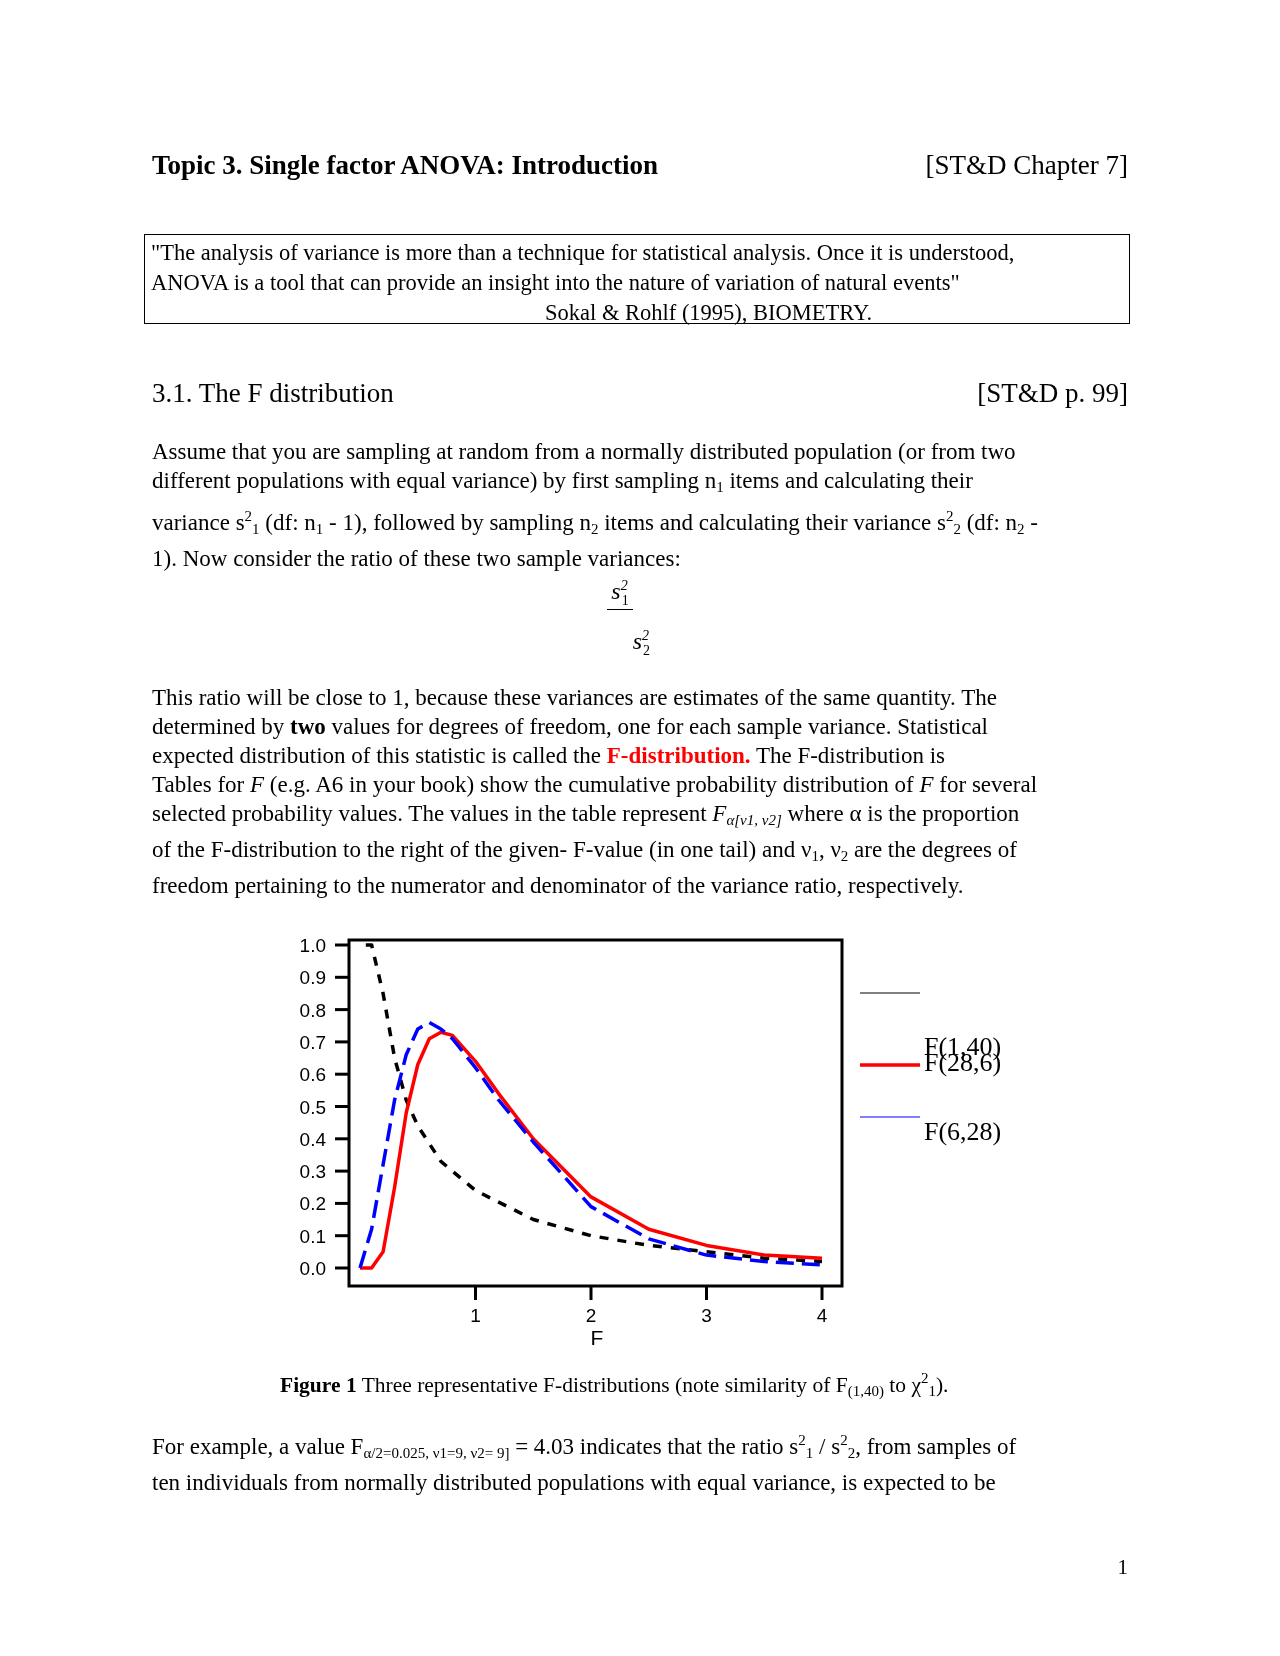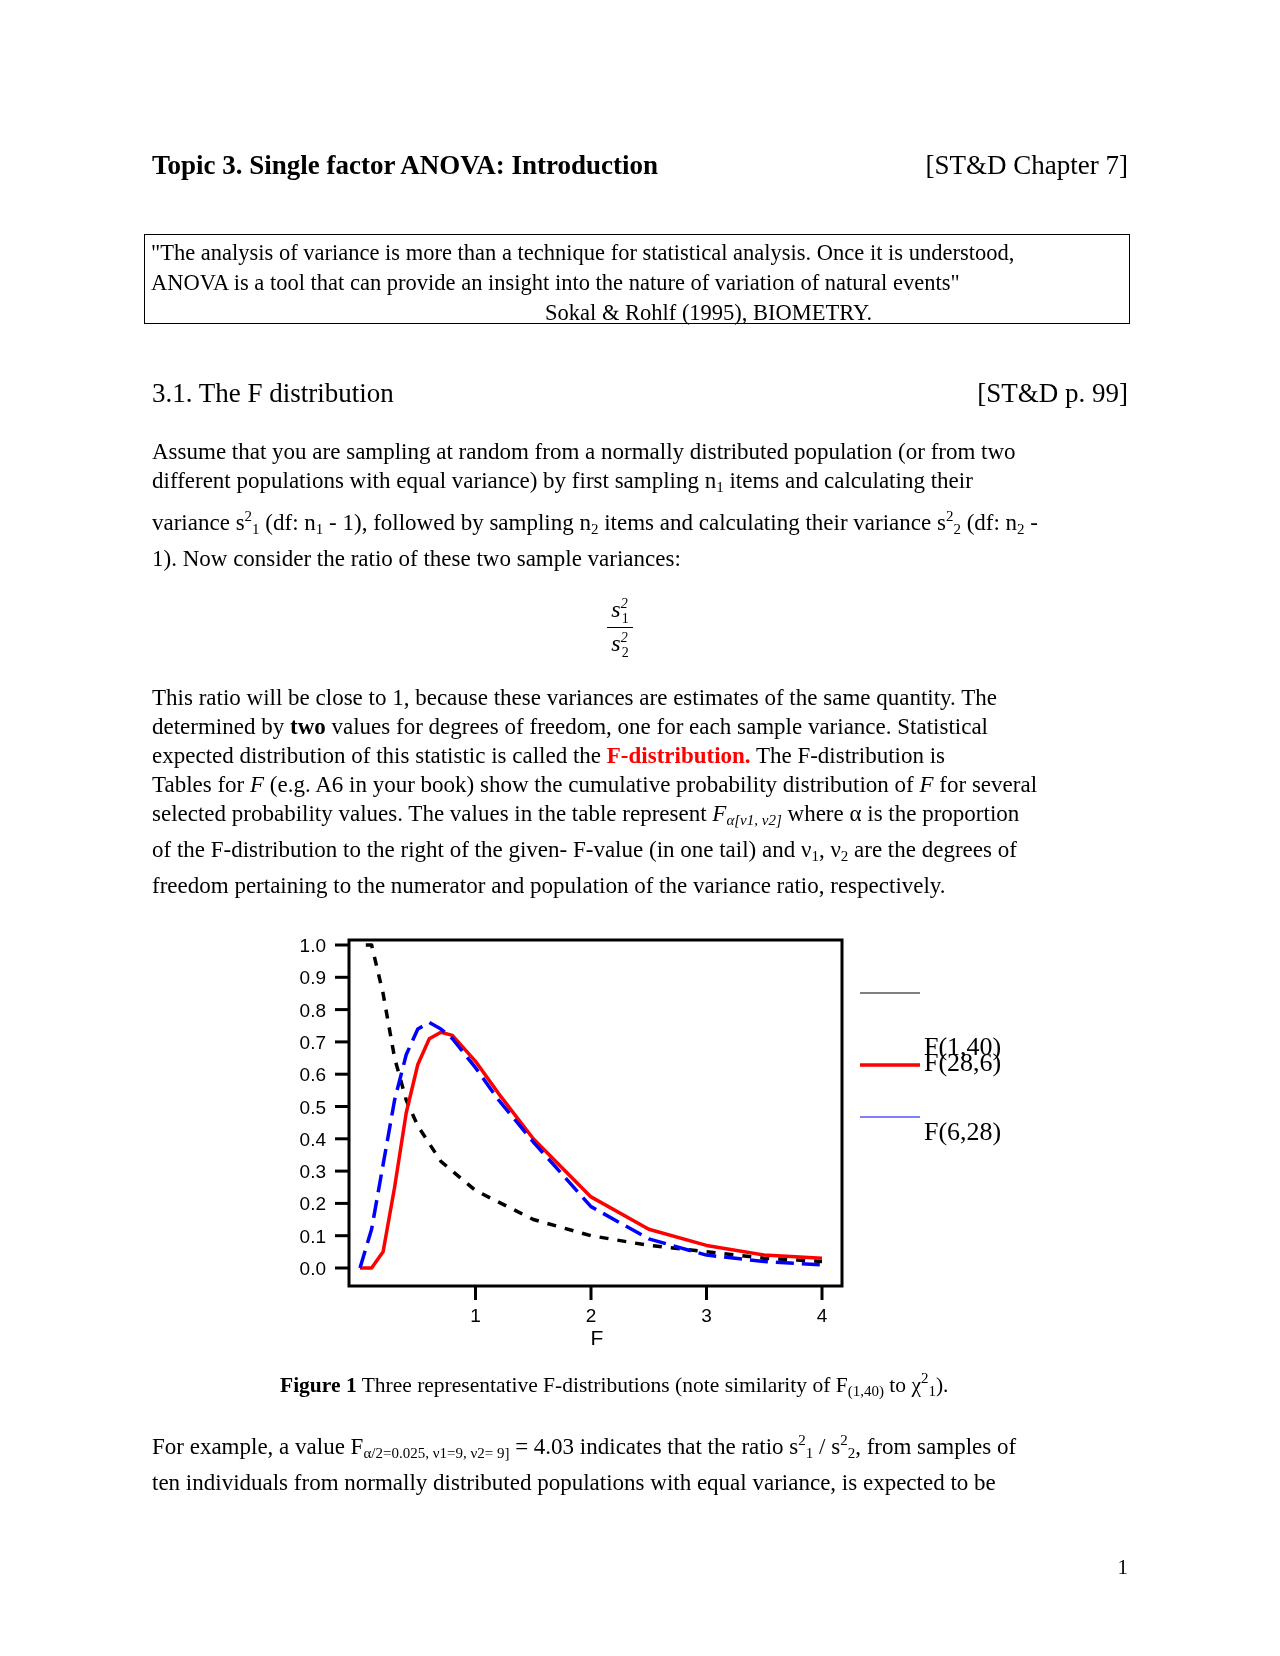--- a/index.html
+++ b/index.html
@@ -10,22 +10,22 @@
   .ref { font-size:27px; right:152px; }
   .quote-box { left:144px; top:234px; width:986px; height:90px; border:1.5px solid #000; box-sizing:border-box;
                font-size:22.5px; line-height:30px; padding:3px 6px; }
   .quote-attrib { text-align:left; padding-left:394px; }
   .h2 { left:152px; top:378px; font-size:27px; font-weight:normal; }
   .para { left:152px; width:980px; font-size:23px; line-height:29px; }
   .sub { font-size:15px; vertical-align:-4px; }
   .sup { font-size:15px; vertical-align:9px; }
   .red { color:#ff0000; font-weight:bold; }
   .frac { left:590px; top:578px; width:60px; font-style:italic; font-size:24px; text-align:center; }
-  .frac .num { border-bottom:1.5px solid #000; padding:0 4px 0 4px; display:inline-block;margin-top:18px; }
-  .frac .den { display:block; margin-top:2px; }
+  .frac .num { border-bottom:1.5px solid #000; padding:0 4px 0 4px; display:inline-block; }
+  .frac .den { display:block; margin-top:18px;text-align:right; }
   .caption { left:280px; top:1370px; font-size:21.5px; }
   .pagenum { right:152px; top:1555px; font-size:21px; }
   .legend-item { position:absolute; left:860px; font-size:26px; }
   svg text { font-family:"Liberation Sans", "DejaVu Sans", sans-serif; }
 </style>
 </head>
 <body>
 
 <div class="abs title">Topic 3.  Single factor ANOVA: Introduction</div>
 <div class="abs ref" style="top:150px;">[ST&amp;D Chapter 7]</div>
@@ -51,21 +51,21 @@
   <span class="den"><span>s</span><sup style="font-size:14px;">2</sup><sub style="font-size:14px;font-style:normal;margin-left:-6px;">2</sub></span>
 </div>
 
 <div class="abs para" style="top:683px;">
   <div>This ratio will be close to 1, because these variances are estimates of the same quantity.  The</div>
   <div><span>determined by </span><b>two</b><span> values for degrees of freedom, one for each sample variance. Statistical</span></div>
   <div><span>expected distribution of this statistic is called the </span><span class="red">F-distribution.</span><span>  The F-distribution is</span></div>
   <div><span>Tables for </span><i>F</i><span> (e.g. A6 in your book) show the cumulative probability distribution of </span><i>F</i><span> for several</span></div>
   <div><span>selected probability values. The values in the table represent </span><i>F</i><span class="sub" style="font-style:italic;">α[v1, v2]</span><span>  where α  is the proportion</span></div>
   <div><span>of the F-distribution to the right of the given- F-value (in one tail) and ν</span><span class="sub">1</span><span>, ν</span><span class="sub">2</span><span> are the degrees of</span></div>
-  <div>freedom pertaining to the numerator and population of the variance ratio, respectively.</div>
+  <div>freedom pertaining to the numerator and denominator of the variance ratio, respectively.</div>
 </div>
 
 <svg class="abs" style="left:0;top:0;" width="1280" height="1360" viewBox="0 0 1280 1360">
   <g id="yaxis">
       <line x1="335" y1="945" x2="349" y2="945" stroke="#000" stroke-width="3"></line>
       <text x="326" y="952" font-size="19" text-anchor="end">1.0</text>
       <line x1="335" y1="977.3" x2="349" y2="977.3" stroke="#000" stroke-width="3"></line>
       <text x="326" y="984.3" font-size="19" text-anchor="end">0.9</text>
       <line x1="335" y1="1009.5999999999999" x2="349" y2="1009.5999999999999" stroke="#000" stroke-width="3"></line>
       <text x="326" y="1016.5999999999999" font-size="19" text-anchor="end">0.8</text>

